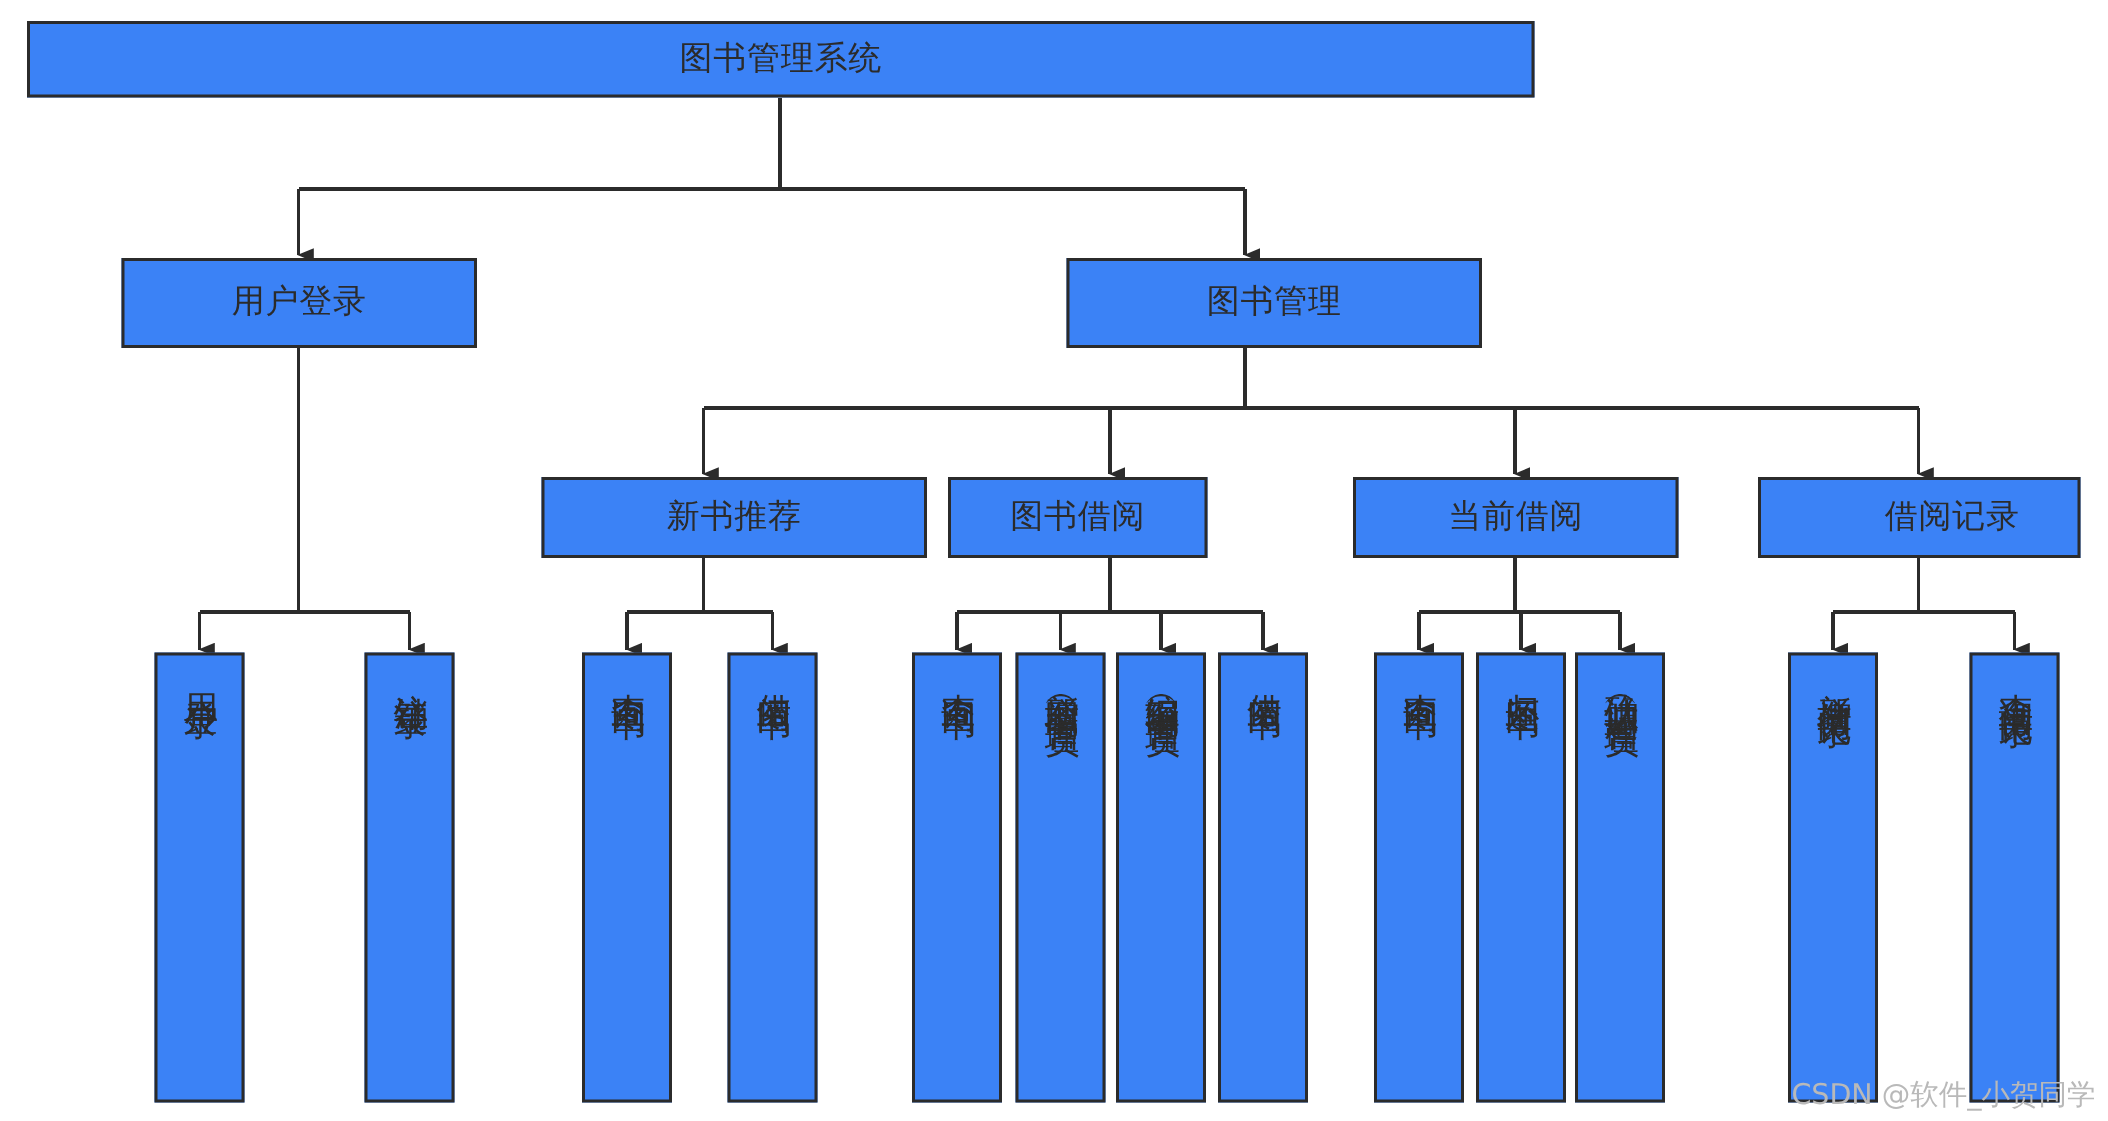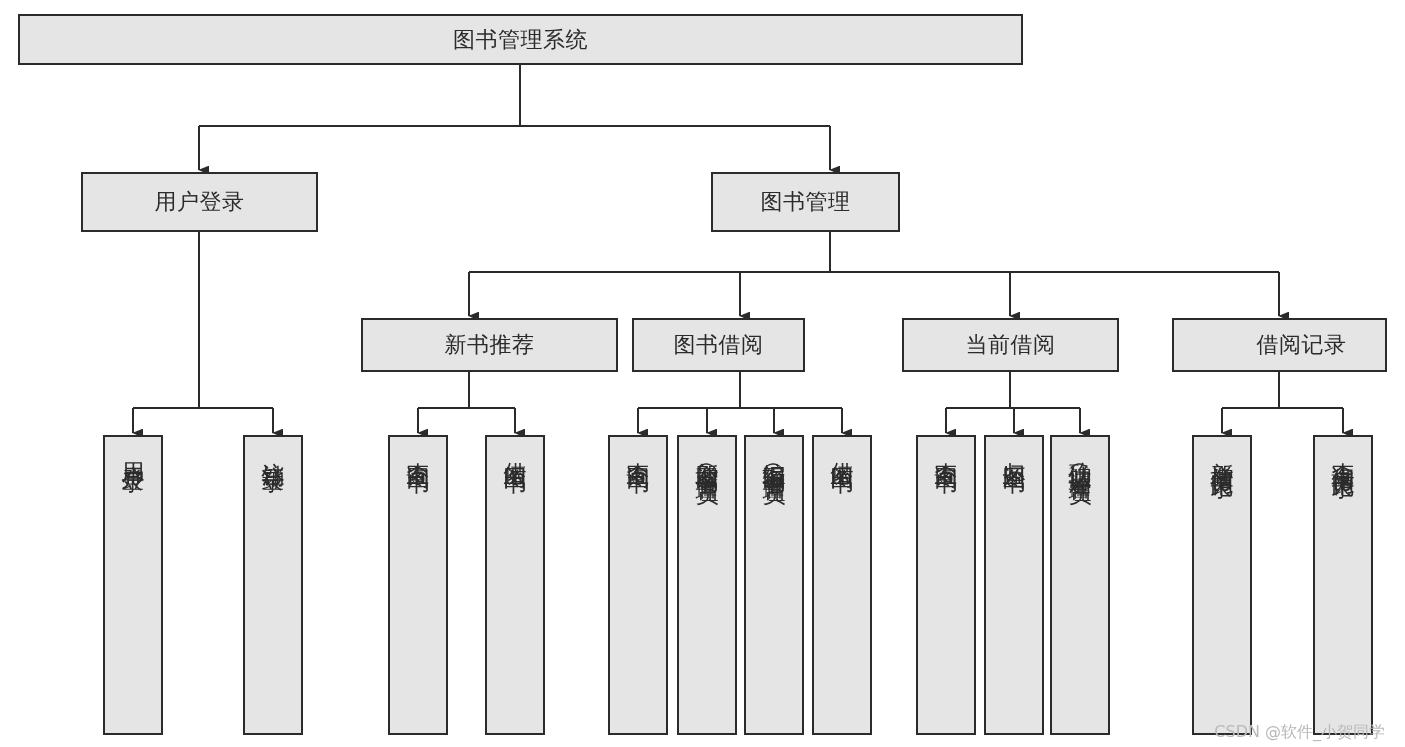--- a/index.html
+++ b/index.html
@@ -23,21 +23,21 @@
     position: absolute;
     left: 0; top: 0;
     width: 1405px;
     height: 747px;
     display: block;
   }
   .node-box {
     position: absolute;
     box-sizing: border-box;
     border: 2px solid #2b2b2b;
-    background: #e5e5e5;
+    background: #3b82f6;
     display: flex;
     align-items: center;
     justify-content: center;
     overflow: hidden;
   }
   .node-label {
     color: #2b2b2b;
     line-height: 1.18;
     text-align: center;
     white-space: nowrap;
@@ -57,23 +57,23 @@
   .v-node .node-label {
     writing-mode: vertical-rl;
     text-orientation: upright;
     font-size: 23px;
     letter-spacing: 3px;
     line-height: 1;
     white-space: nowrap;
   }
   .watermark {
     position: absolute;
-    right: 20px;
+    right: 8px;
     bottom: 4px;
-    font-size: 16px;
+    font-size: 19px;
     color: #b9b9b9;
     white-space: nowrap;
     font-family: "DejaVu Sans", "Liberation Sans", sans-serif;
   }
 </style>
 </head>
 <body>
 
 <div id="diagram-root">
 
@@ -127,21 +127,21 @@
     </g>
   </svg>
 
   <div class="node-box root h-node" style="left:18px; top:14px; width:1005px; height:51px;">
     <span class="node-label">图书管理系统</span>
   </div>
 
   <div class="node-box h-node" style="left:81px; top:172px; width:237px; height:60px;">
     <span class="node-label">用户登录</span>
   </div>
-  <div class="node-box h-node" style="left:711px; top:172px; width:189px; height:60px;">
+  <div class="node-box h-node" style="left:711px; top:172px; width:277px; height:60px;">
     <span class="node-label">图书管理</span>
   </div>
 
   <div class="node-box h-node" style="left:361px; top:318px; width:257px; height:54px;">
     <span class="node-label">新书推荐</span>
   </div>
   <div class="node-box h-node" style="left:632px; top:318px; width:173px; height:54px;">
     <span class="node-label">图书借阅</span>
   </div>
   <div class="node-box h-node" style="left:902px; top:318px; width:217px; height:54px;">

